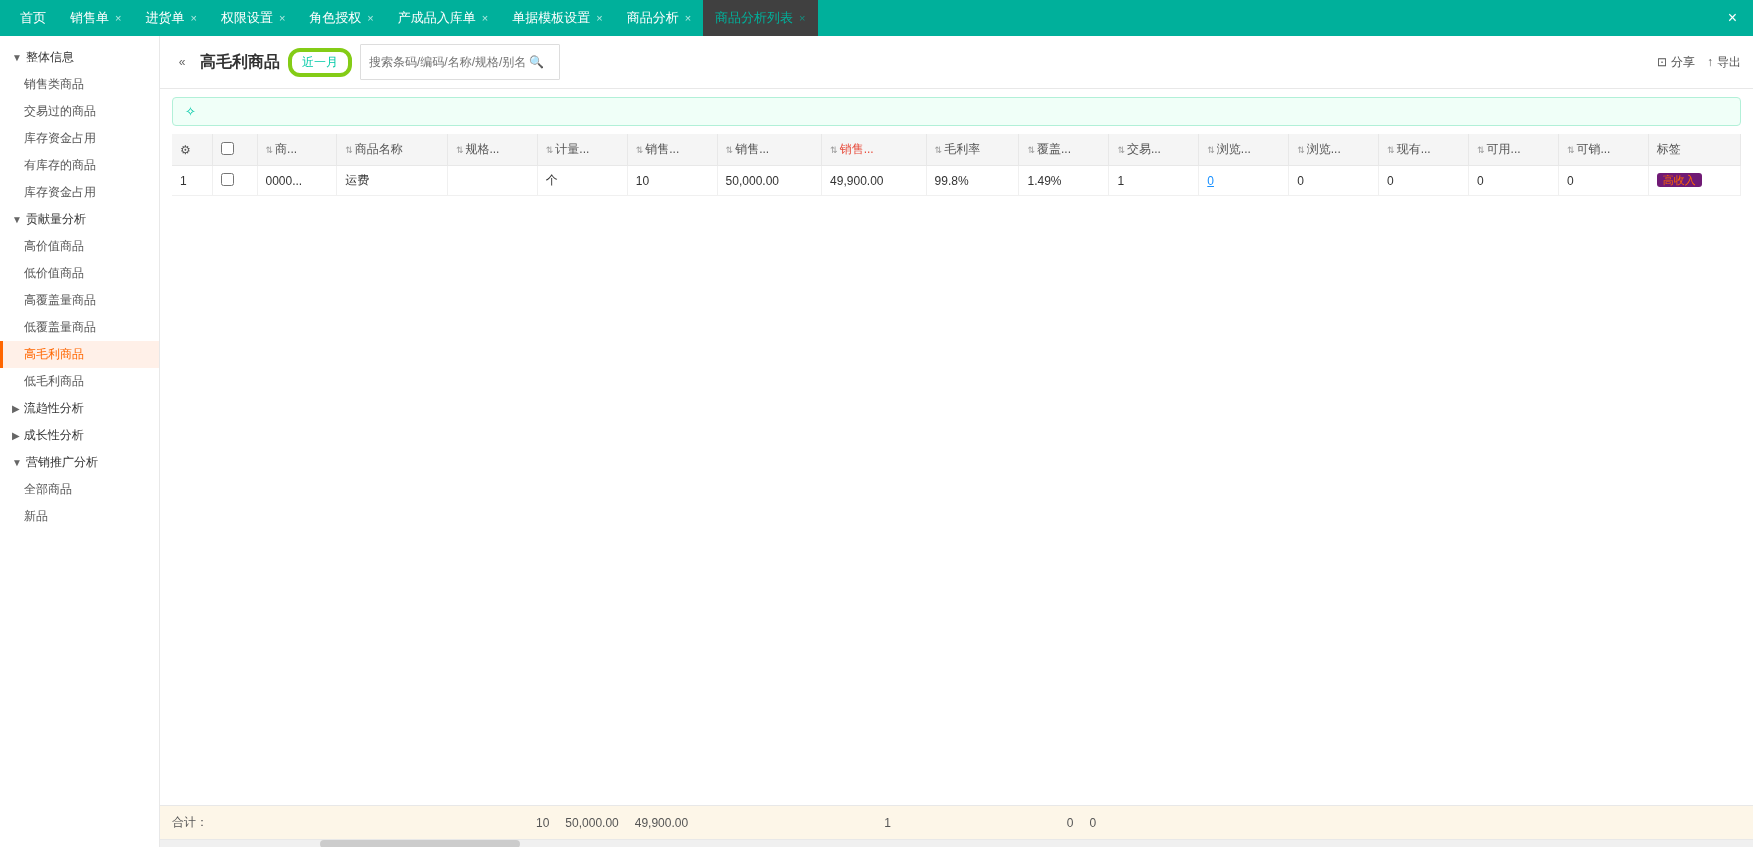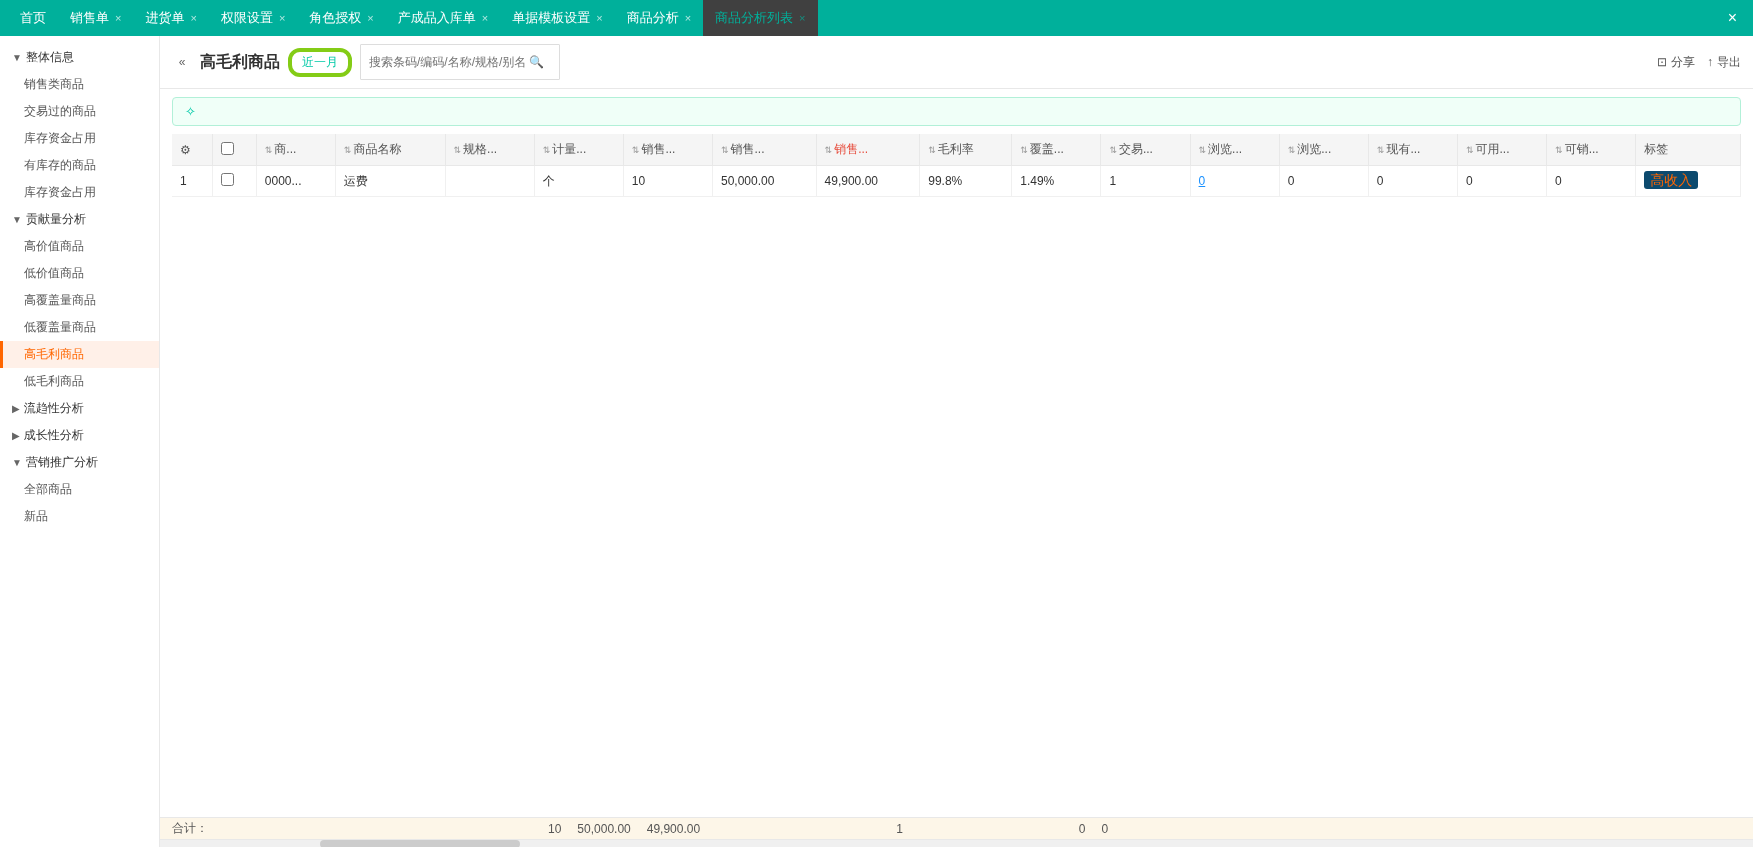--- a/index.html
+++ b/index.html
@@ -205,38 +205,37 @@
       background: #fff;
     }
     tbody td {
       padding: 6px 8px;
       border-bottom: 1px solid #f0f0f0;
       border-right: 1px solid #f0f0f0;
       color: #333;
     }
     .tag-high-income {
       color: #ff6600;
-      background: #0c4a6e;
+      background: #701a75;
       padding: 1px 6px;
       border-radius: 3px;
-      font-size: 14px;
+      font-size: 11px;
     }
     .col-link { color: #1890ff; text-decoration: underline; cursor: pointer; }
 
     
     .table-footer {
       background: #fdf6e8;
       border-top: 1px solid #e8e8e8;
-      padding: 2px 12px;
+      padding: 8px 12px;
       display: flex;
       align-items: center;
       font-size: 12px;
       color: #555;
       flex-shrink: 0;
-      gap: 12px;
     }
     .footer-label { margin-right: 20px; }
     .footer-values {
       display: flex;
       gap: 0;
       flex: 1;
     }
     .footer-cell {
       padding: 0 8px;
       white-space: nowrap;

